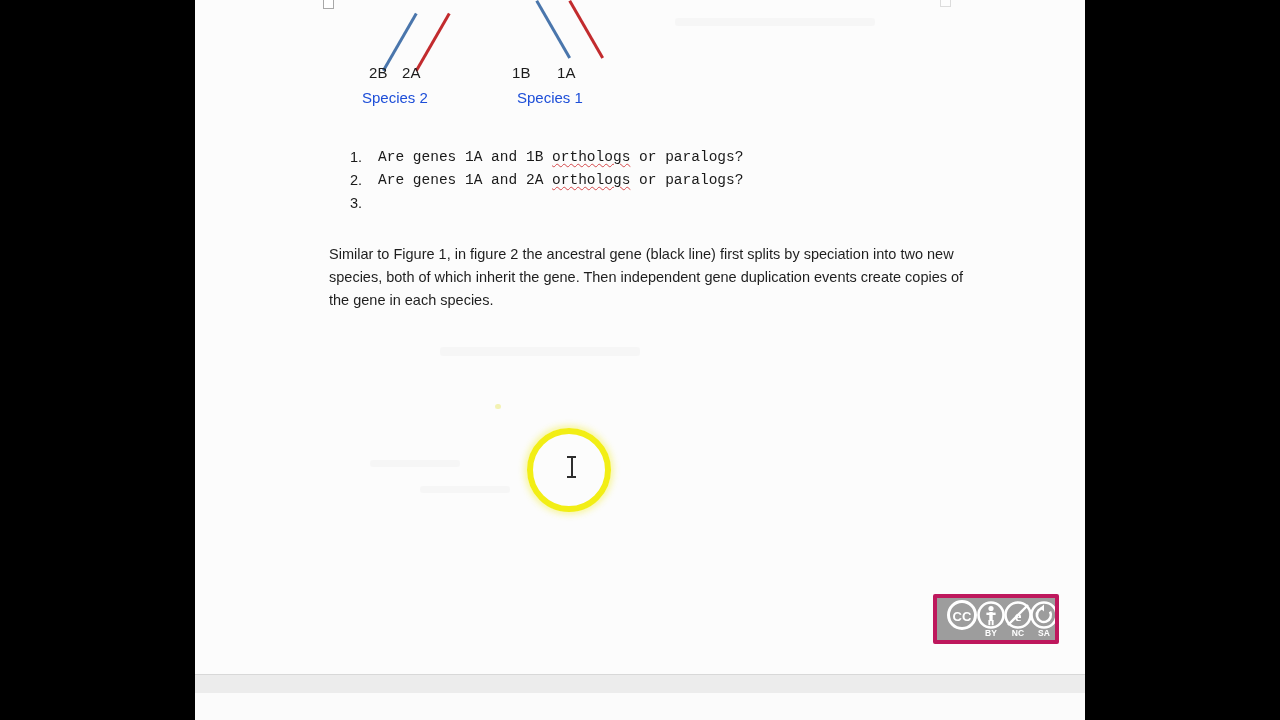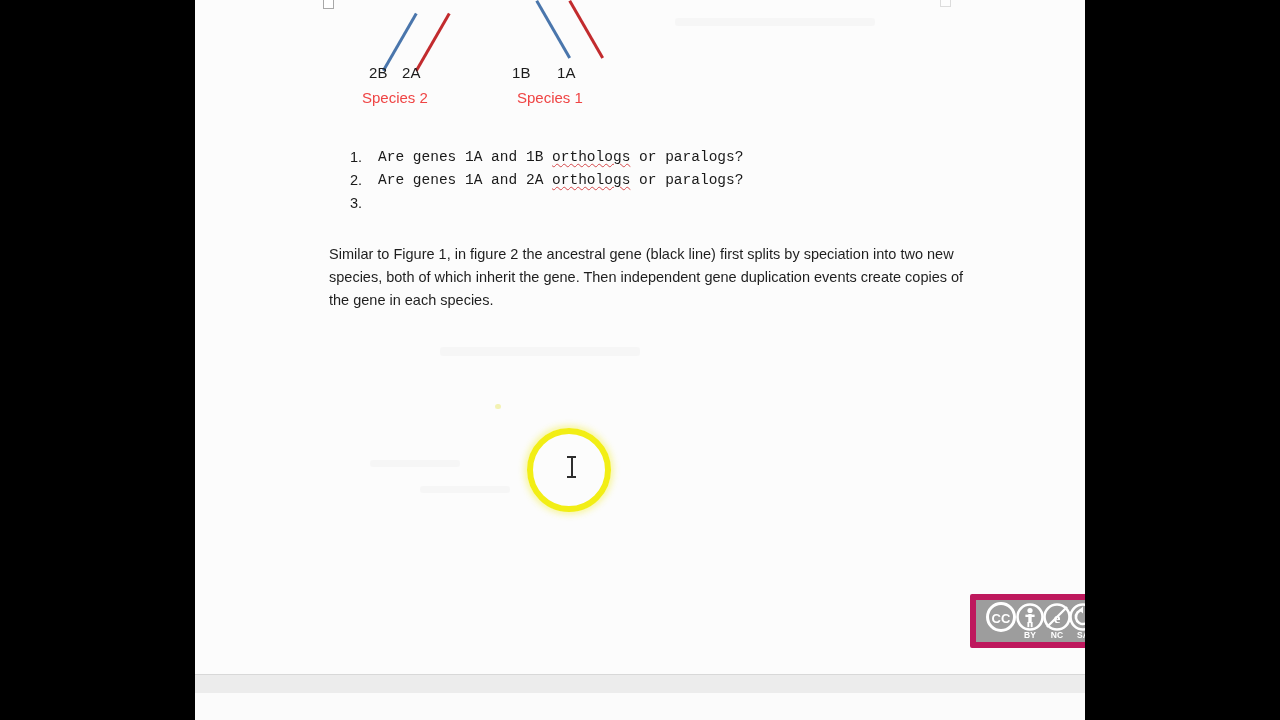--- a/index.html
+++ b/index.html
@@ -114,21 +114,21 @@
   }
   #gene-label-2b { left: 24px; }
   #gene-label-2a { left: 57px; }
   #gene-label-1b { left: 167px; }
   #gene-label-1a { left: 212px; }
 
   .species-label {
     position: absolute;
     top: 99px;
     font-size: 15px;
-    color: #ef4444;
+    color: #1d4ed8;
     white-space: nowrap;
   }
   #species-label-2 { left: 17px; }
   #species-label-1 { left: 172px; text-align: center; }
 
   
   #question-list {
     position: absolute;
     left: 155px;
     top: 149px;
@@ -220,24 +220,23 @@
   }
 
   
   #cc-license-badge {
     position: absolute;
     left: 738px;
     top: 594px;
     width: 118px;
     height: 42px;
     background: #9d9d9d;
-    border: 6px solid #be185d;
+    border: 4px solid #be185d;
     border-radius: 2px;
     z-index: 15;
-    margin-left: 37px;
   }
   #cc-license-badge svg { display: block; }
 </style>
 </head>
 <body>
 
 <div id="viewport">
 
   <div id="slide-surface">
 

